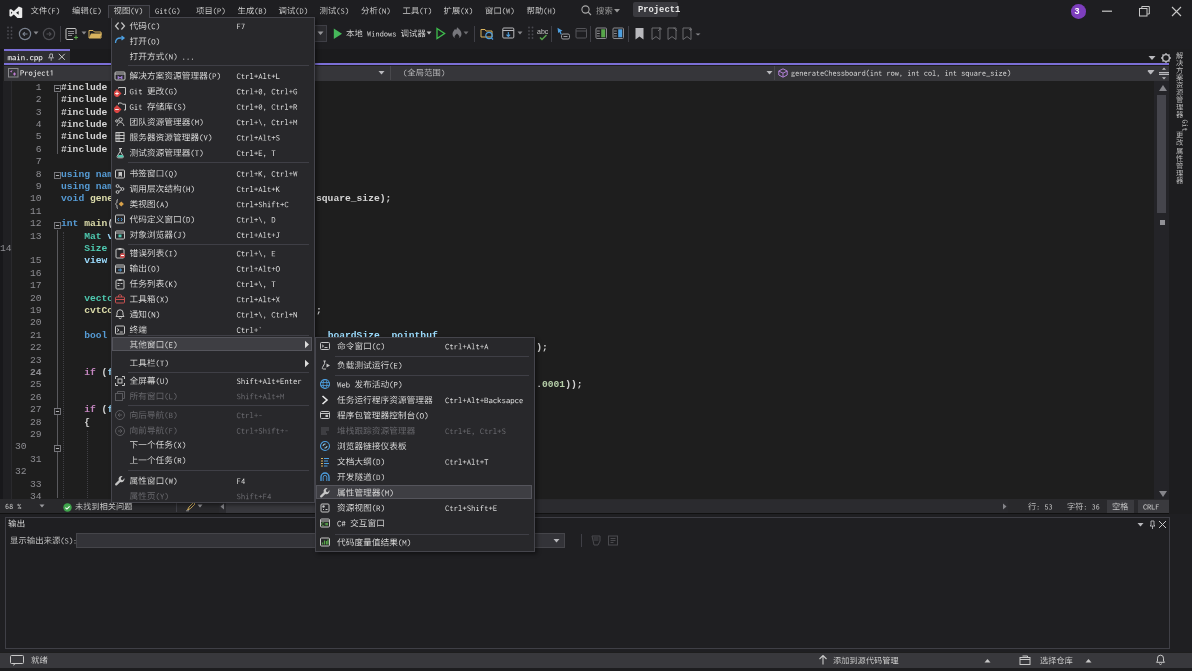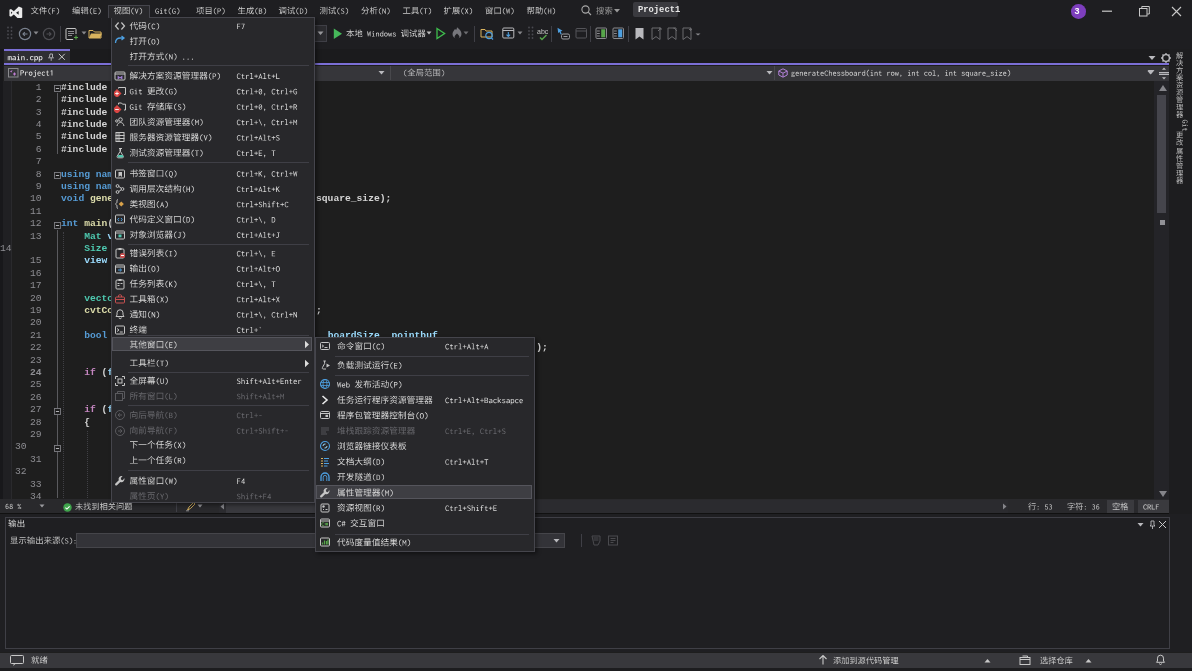--- a/index.html
+++ b/index.html
@@ -39,20 +39,21 @@
     <div class="cl" style="top:255.3px;padding-left:61px"><span class="pp">    </span><span class="v">view</span><span class="pp"> = </span><span class="fn">imread</span><span class="pp">(</span><span class="s">"chessboard.png"</span><span class="pp">);</span></div>
     <div class="cl" style="top:267.7px;padding-left:61px"></div>
     <div class="cl" style="top:280.1px;padding-left:61px"></div>
     <div class="cl" style="top:292.5px;padding-left:61px"><span class="pp">    </span><span class="ty">vector</span><span class="pp">&lt;</span><span class="ty">Point2f</span><span class="pp">&gt; </span><span class="v">pointbuf</span><span class="pp">;</span></div>
     <div class="cl" style="top:304.9px;padding-left:61px"><span class="pp">    </span><span class="fn">cvtColor</span><span class="pp">(</span><span class="v">view</span><span class="pp">, </span><span class="v">viewGray</span><span class="pp">, COLOR_BGR2GRAY);</span></div>
     <div class="cl" style="top:317.3px;padding-left:61px"></div>
     <div class="cl" style="top:329.7px;padding-left:61px"><span class="pp">    </span><span class="k">bool</span><span class="pp"> </span><span class="v">found</span><span class="pp"> = </span><span class="fn">findChessboardCorners</span><span class="pp">(</span><span class="v">view</span><span class="pp">,  </span><span class="v">boardSize</span><span class="pp">, </span><span class="v">pointbuf</span><span class="pp">,</span></div>
     <div class="cl" style="top:342.1px;padding-left:61px"><span class="pp">                                                                                  );</span></div>
     <div class="cl" style="top:354.5px;padding-left:61px"></div>
     <div class="cl" style="top:366.9px;padding-left:61px"><span class="pp">    </span><span class="ck">if</span><span class="pp"> (</span><span class="v">found</span><span class="pp">)</span></div>
+    <div class="cl" style="top:379.3px;padding-left:61px"><span class="pp">                                                                                  .</span><span class="n">0001</span><span class="pp">));</span></div>
     <div class="cl" style="top:391.7px;padding-left:61px"></div>
     <div class="cl" style="top:404.1px;padding-left:61px"><span class="pp">    </span><span class="ck">if</span><span class="pp"> (</span><span class="v">found</span><span class="pp">)</span></div>
     <div class="cl" style="top:416.5px;padding-left:61px"><span class="pp">    {</span></div>
     <div class="cl" style="top:81.7px;width:41.5px;color:#8e8e93;text-align:right;font-weight:normal">1</div>
     <div class="cl" style="top:94.1px;width:41.5px;color:#8e8e93;text-align:right;font-weight:normal">2</div>
     <div class="cl" style="top:106.5px;width:41.5px;color:#8e8e93;text-align:right;font-weight:normal">3</div>
     <div class="cl" style="top:118.9px;width:41.5px;color:#8e8e93;text-align:right;font-weight:normal">4</div>
     <div class="cl" style="top:131.3px;width:41.5px;color:#8e8e93;text-align:right;font-weight:normal">5</div>
     <div class="cl" style="top:143.7px;width:41.5px;color:#8e8e93;text-align:right;font-weight:normal">6</div>
     <div class="cl" style="top:156.1px;width:41.5px;color:#8e8e93;text-align:right;font-weight:normal">7</div>

